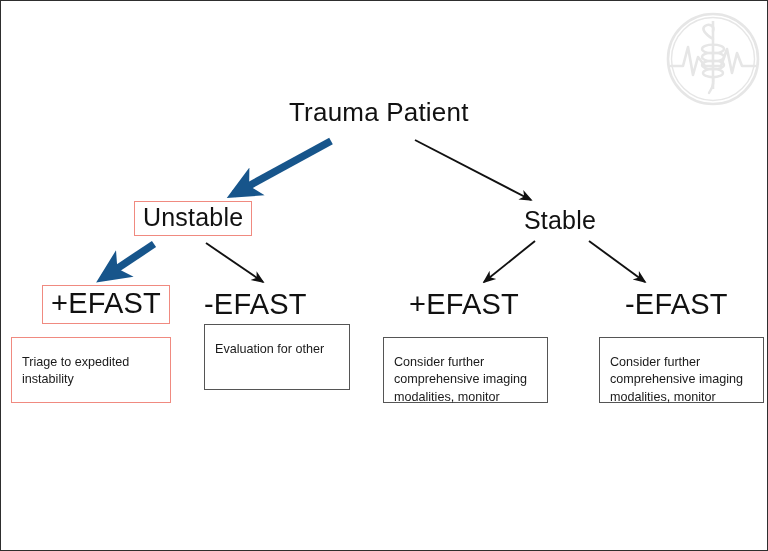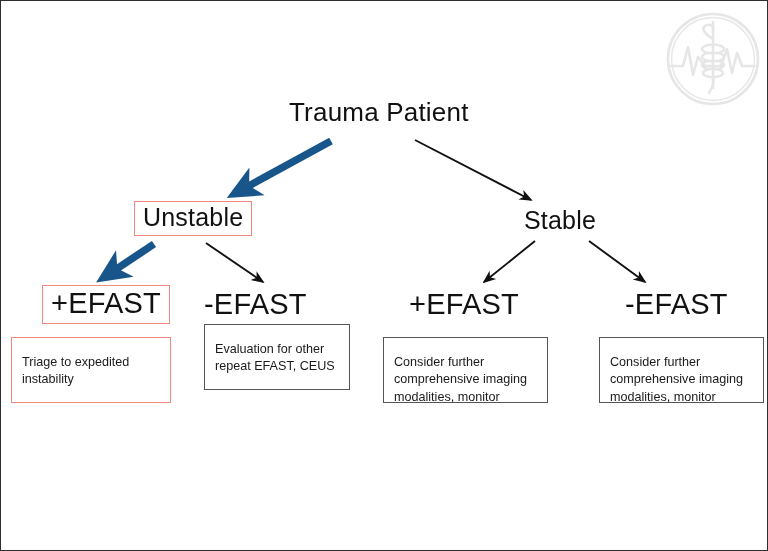--- a/index.html
+++ b/index.html
@@ -140,21 +140,20 @@
 
   <div class="node node-level3" style="left:624px; top:287px;">-EFAST</div>
 
   <div class="detail-box red" style="left:10px; top:336px; width:160px; height:66px;">
     <span class="detail-line">Triage to expedited</span>
     <span class="detail-line">instability</span>
   </div>
 
   <div class="detail-box dark" style="left:203px; top:323px; width:146px; height:66px;">
     <span class="detail-line">Evaluation for other</span>
-    <span class="detail-line">repeat EFAST, CEUS</span>
   </div>
 
   <div class="detail-box dark" style="left:382px; top:336px; width:165px; height:66px;">
     <span class="detail-line">Consider further</span>
     <span class="detail-line">comprehensive imaging</span>
     <span class="detail-line">modalities, monitor</span>
   </div>
 
   <div class="detail-box dark" style="left:598px; top:336px; width:165px; height:66px;">
     <span class="detail-line">Consider further</span>

